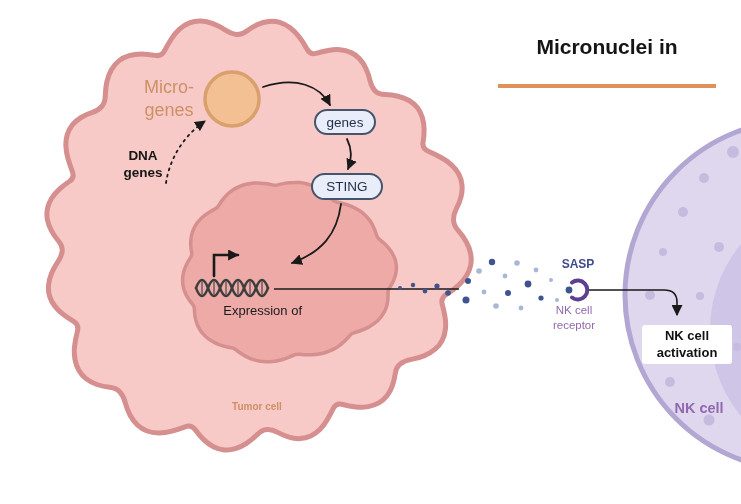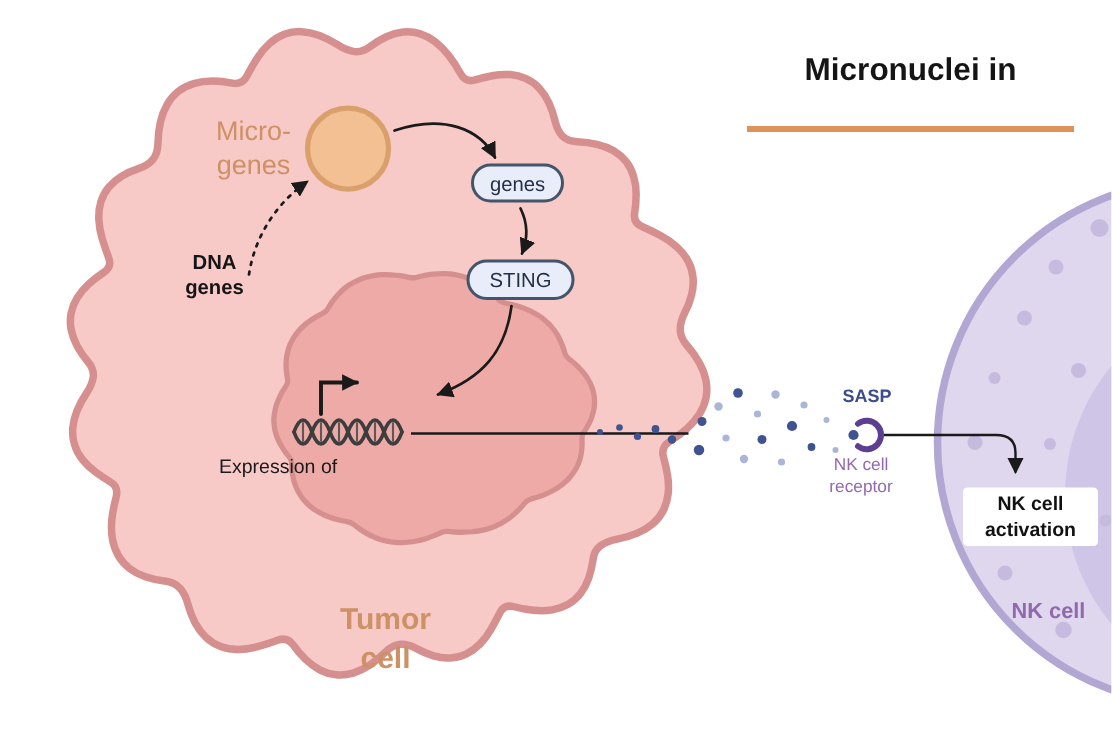--- a/index.html
+++ b/index.html
@@ -21,28 +21,28 @@
   .thin{fill:none;stroke:var(--arrow);stroke-width:1.6;}
   .helix{fill:none;stroke:#3d3d3d;stroke-width:2.4;stroke-linecap:round;}
   .rung{stroke:#5a5a5a;stroke-width:1.4;}
   .receptor{fill:none;stroke:var(--receptor);stroke-width:4;stroke-linecap:round;}
   
   .lbl{position:absolute;line-height:1.28;}
   .title{left:498px;top:34px;width:218px;text-align:center;font-size:21px;font-weight:bold;
          color:#151515;padding-bottom:23px;border-bottom:4px solid var(--underline);}
   .micro-lbl{left:136px;top:76px;width:66px;text-align:center;font-weight:normal;font-size:18px;
          color:var(--orange-text);}
-  .dnadmg{left:104px;top:147px;width:78px;text-align:center;font-weight:bold;font-size:13.5px;color:#151515;margin-top:19px;}
+  .dnadmg{left:104px;top:147px;width:78px;text-align:center;font-weight:bold;font-size:13.5px;color:#151515;}
   .pill{position:absolute;box-sizing:border-box;border:2px solid var(--pill-stroke);
         background:var(--pill-fill);border-radius:14px;text-align:center;color:#22304a;
         font-size:13.5px;display:flex;align-items:center;justify-content:center;}
   #cgas{left:314px;top:109px;width:62px;height:26px;}
   #sting{left:311px;top:173px;width:72px;height:27px;}
-  .expr{left:146px;top:303px;width:156px;text-align:left;font-size:13px;color:#1a1a1a;}
-  .tumorname{left:212px;top:401px;width:90px;text-align:center;font-weight:bold;font-size:20px;
+  .expr{left:146px;top:303px;width:156px;text-align:right;font-size:13px;color:#1a1a1a;}
+  .tumorname{left:212px;top:401px;width:90px;text-align:center;font-weight:bold;font-size:10px;
          color:var(--orange-text);}
   .sasp{left:556px;top:257px;width:44px;text-align:center;font-size:12px;font-weight:600;
          color:var(--navy-text);}
   .nkrec{left:538px;top:303px;width:72px;text-align:center;font-size:11.5px;color:var(--purple-text);}
   .nkact{left:642px;top:325px;width:86px;text-align:center;font-weight:bold;font-size:13px;
          color:#111;background:#fff;padding:3px 2px;border-radius:3px;}
   .nkname{left:664px;top:399px;width:70px;text-align:center;font-weight:bold;font-size:14.5px;
          color:var(--purple-text);}
 </style>
 </head>

